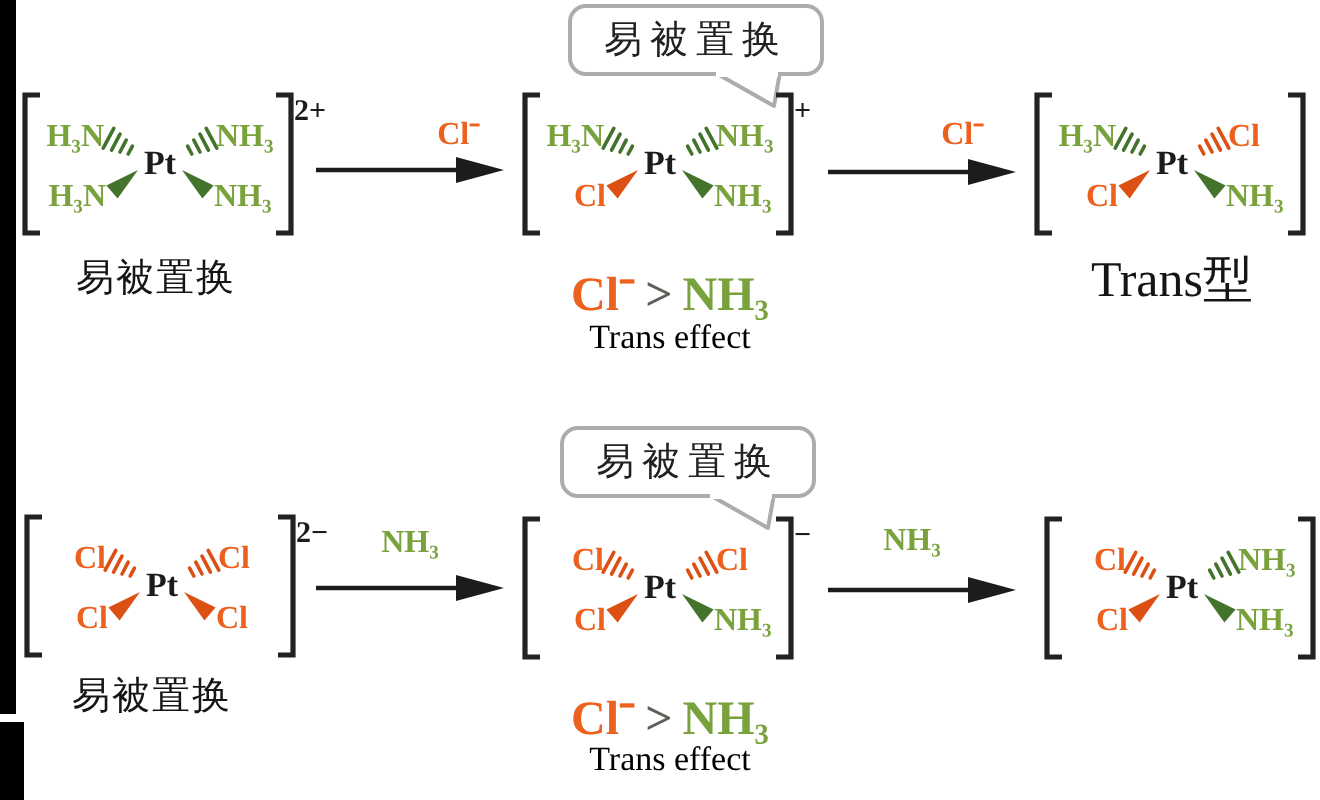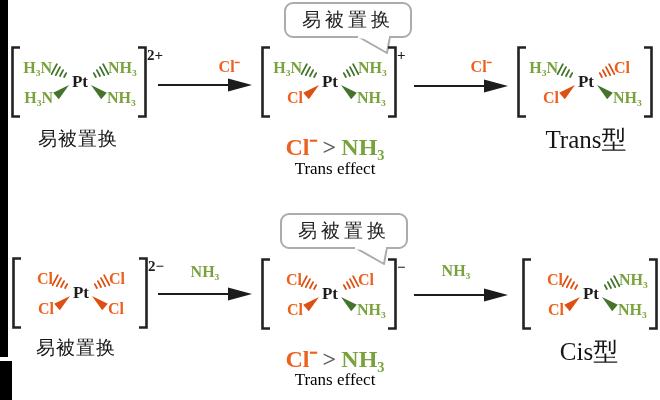--- a/index.html
+++ b/index.html
@@ -203,15 +203,14 @@
   <svg class="abs" style="left:414px;top:287px;" width="96" height="16">
     <line x1="0" y1="8" x2="74" y2="8" stroke="#1C1C1C" stroke-width="2.2"></line>
     <polygon points="70,1.5 94,8 70,14.5" fill="#1C1C1C"></polygon>
   </svg>
 
   <div class="abs caption" style="left:11px;top:335px;width:130px;">易被置换</div>
   <div class="abs comparison" style="left:265px;top:341px;width:140px;">
     <span class="lbl-orange">Cl⁻</span><span class="op">&gt;</span><span class="lbl-green">NH₃</span>
   </div>
   <div class="abs effect" style="left:265px;top:370px;width:140px;">Trans effect</div>
-  <div class="abs product-caption" style="left:521px;top:335px;width:136px;">Cis型</div>
 
 </div>
 
 </body></html>

